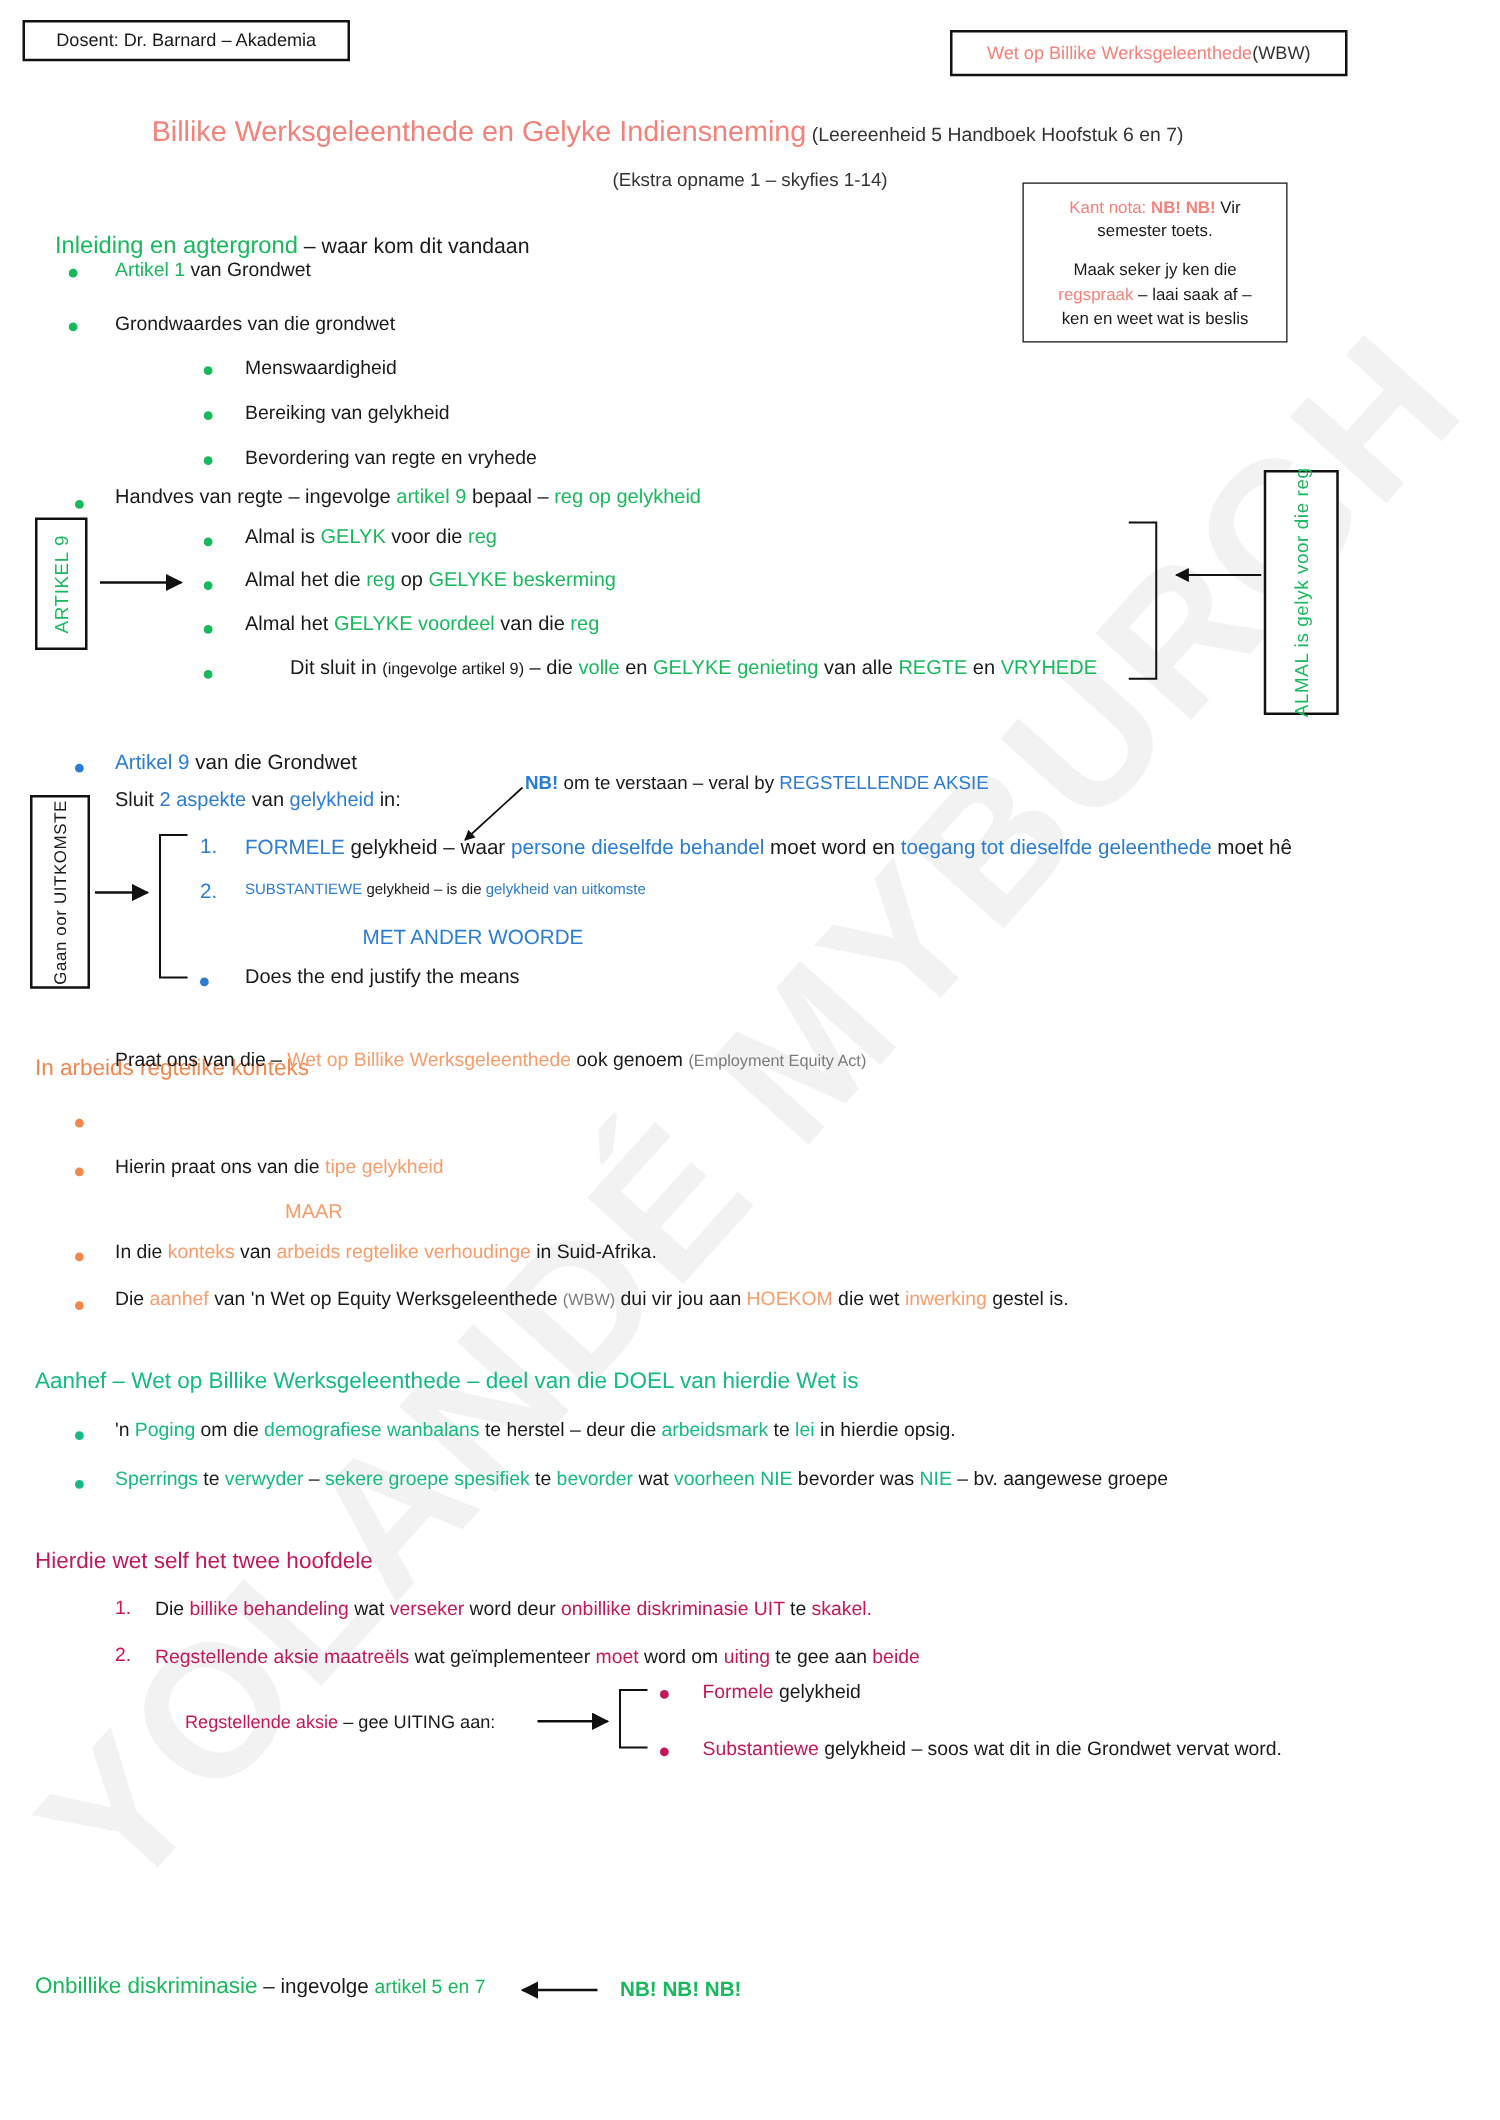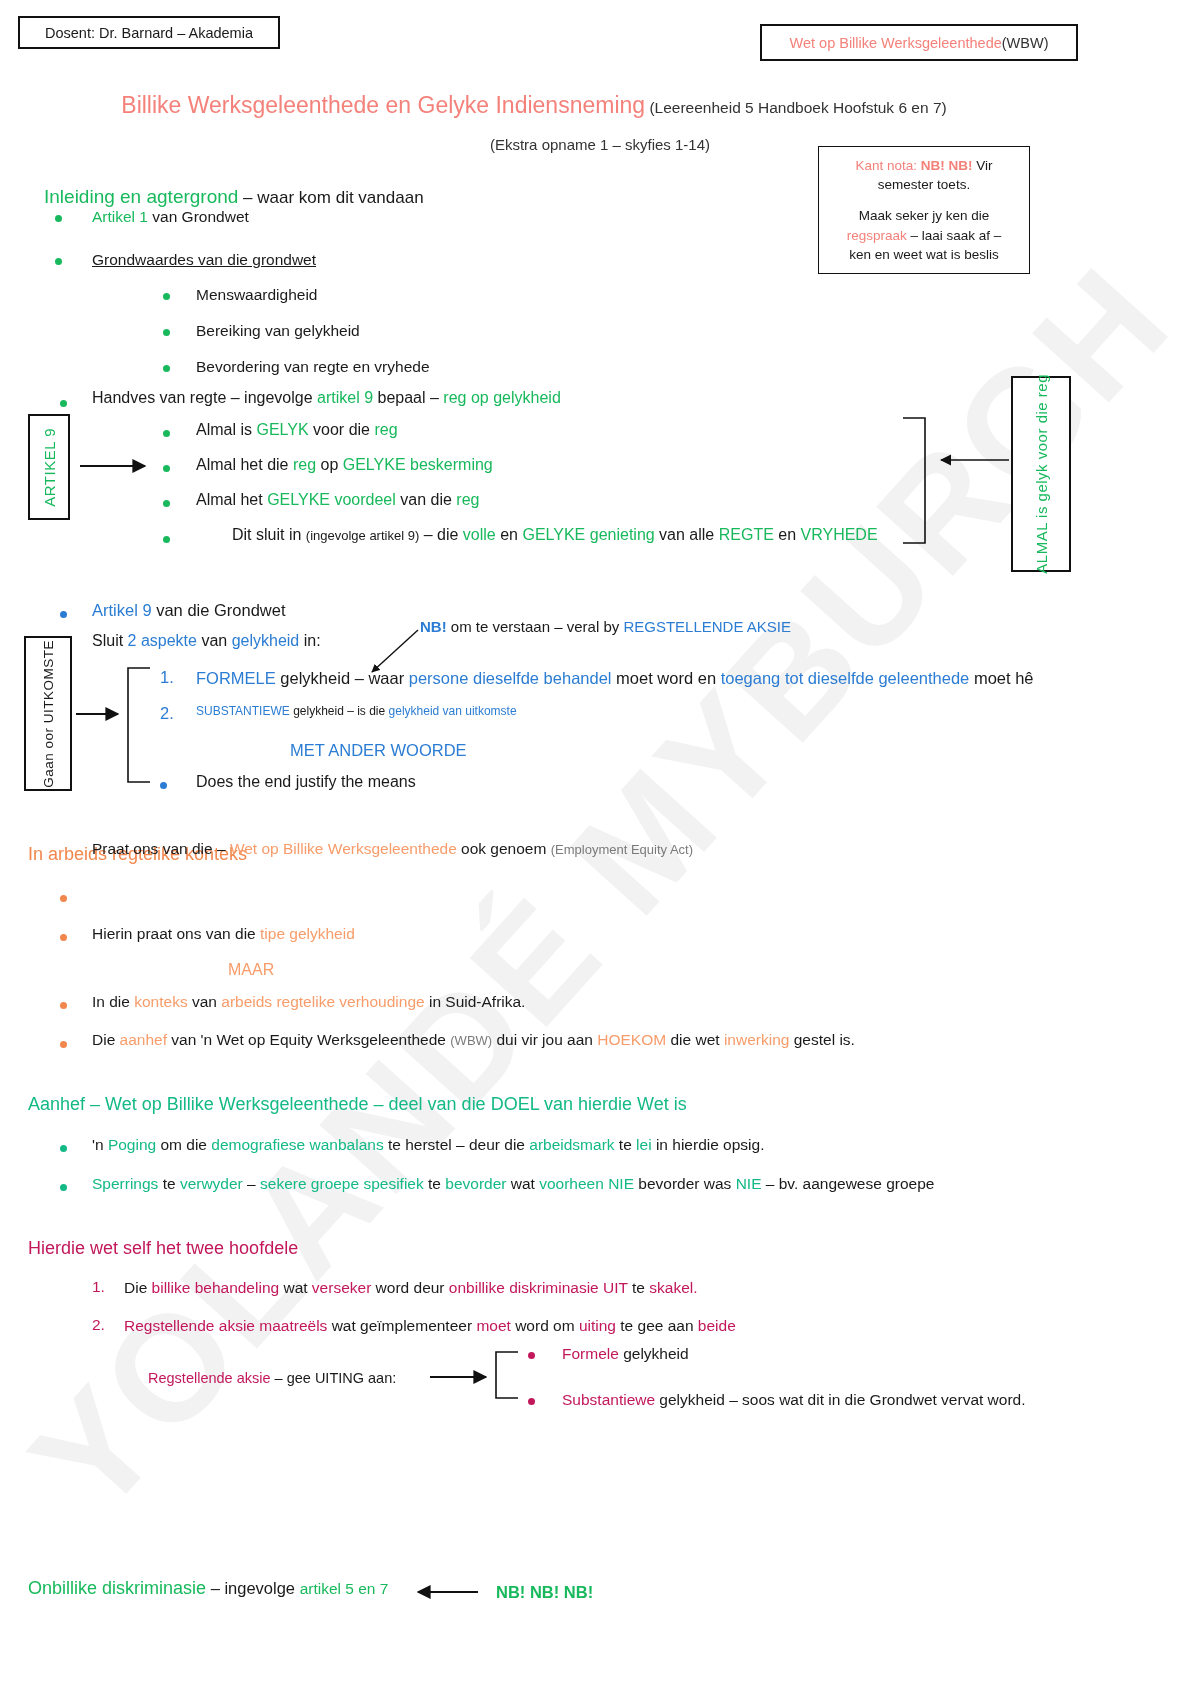--- a/index.html
+++ b/index.html
@@ -159,21 +159,21 @@
     <div class="sec" style="left:44px;top:170px;margin-top:16px;">
       <span class="g">Inleiding en agtergrond</span><span class="dash"> – waar kom dit vandaan</span>
     </div>
 
     <div class="bullet" style="left:55px;top:215px;background:#18b95c;"></div>
     <div class="line" style="left:92px;top:207px;">
       <span class="g">Artikel 1</span><span> van Grondwet</span>
     </div>
 
     <div class="bullet" style="left:55px;top:258px;background:#18b95c;"></div>
-    <div class="line" style="left:92px;top:250px;text-decoration:underline;">Grondwaardes van die grondwet</div>
+    <div class="line" style="left:92px;top:250px;">Grondwaardes van die grondwet</div>
 
     <div class="bullet" style="left:163px;top:293px;background:#18b95c;"></div>
     <div class="line" style="left:196px;top:285px;">Menswaardigheid</div>
 
     <div class="bullet" style="left:163px;top:329px;background:#18b95c;"></div>
     <div class="line" style="left:196px;top:321px;">Bereiking van gelykheid</div>
 
     <div class="bullet" style="left:163px;top:365px;background:#18b95c;"></div>
     <div class="line" style="left:196px;top:357px;">Bevordering van regte en vryhede</div>
 

